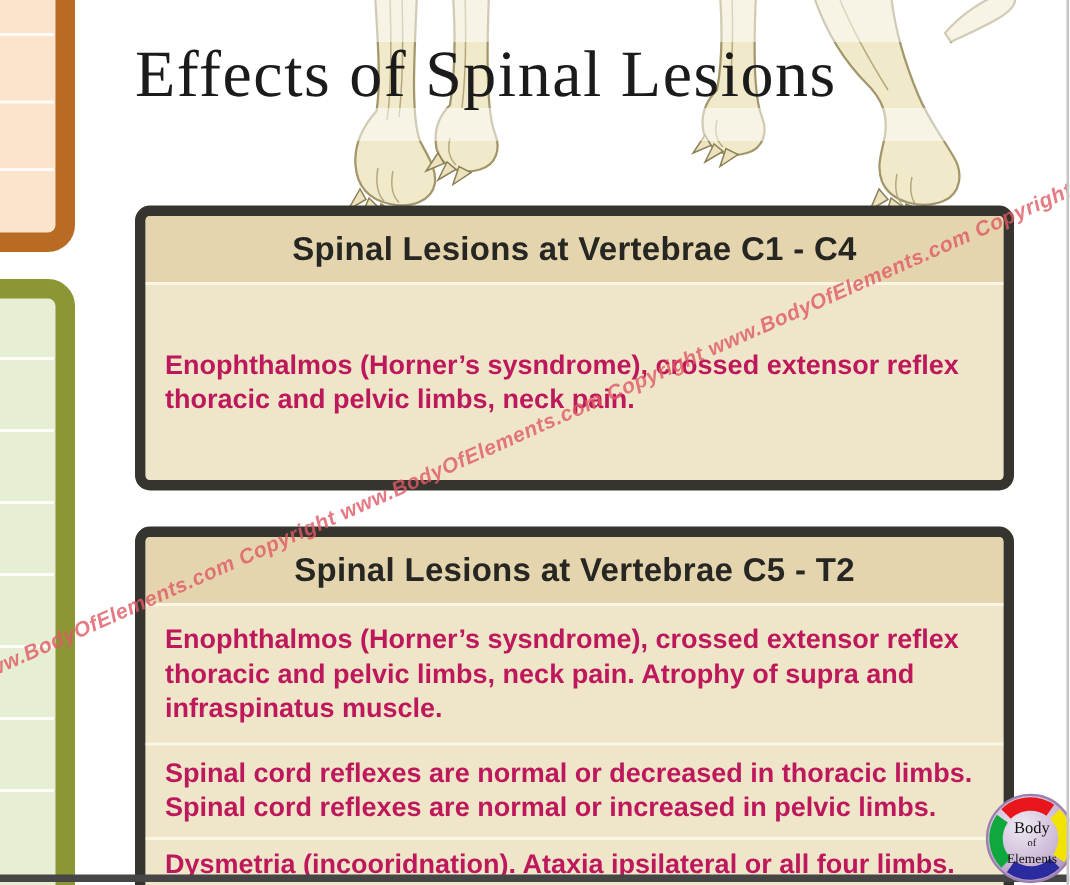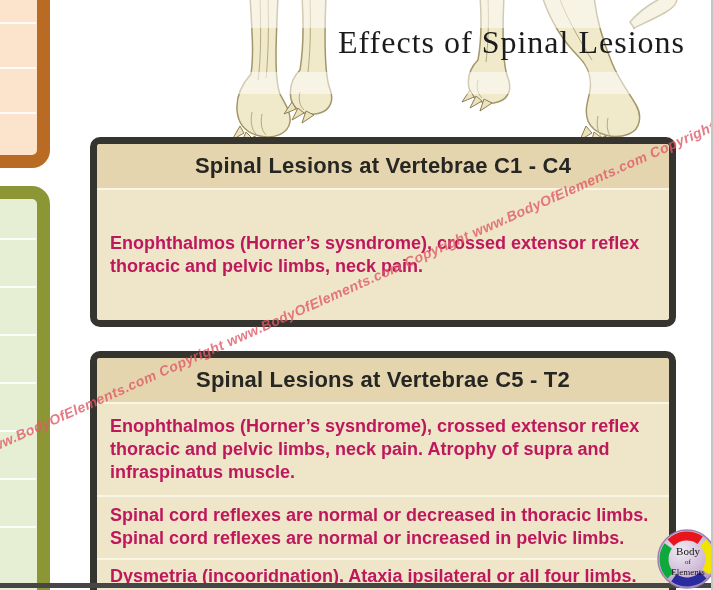--- a/index.html
+++ b/index.html
@@ -19,22 +19,22 @@
   }
   .tab-line{position:absolute; left:0; width:36px; height:2px; background:rgba(255,255,255,.85);}
   
   .legs{position:absolute; left:230px; top:0; width:470px; height:148px;}
   .fade-band{position:absolute; left:90px; width:623px; background:rgba(255,255,255,.5);}
   .band1{top:0; height:28px;}
   .band2{top:72px; height:22px;}
   
   .title{
     position:absolute; left:90px; right:28px; top:24px; margin:0;
-    text-align:right; font-family:"Liberation Serif", serif; font-weight:400;
-    font-size:32px; color:#1b1b1b; letter-spacing:1px; z-index:5;
+    text-align:left; font-family:"Liberation Serif", serif; font-weight:400;
+    font-size:44px; color:#1b1b1b; letter-spacing:1px; z-index:5;
   }
   
   .lesion-box{
     position:absolute; left:90px; width:586px; box-sizing:border-box;
     border:7px solid #35342f; border-radius:10px; background:#efe5c8;
     display:flex; flex-direction:column; overflow:hidden; z-index:6;font-weight:bold;
   }
   .box1{top:137px; height:190px;}
   .box2{top:351px; height:249px;}
   .tbl-header{

